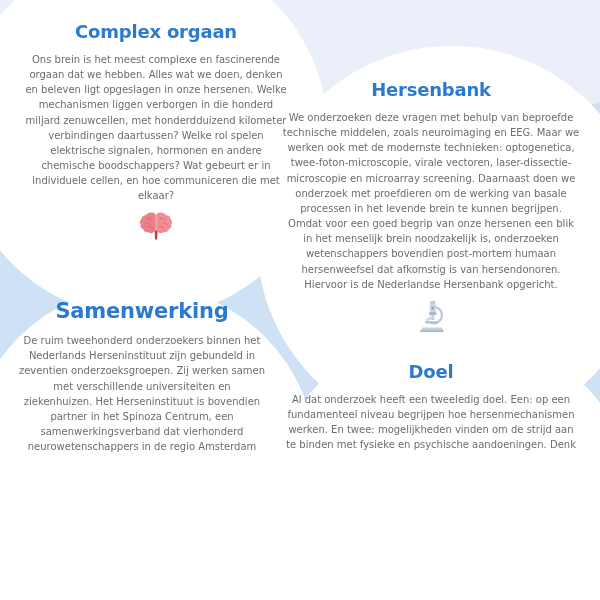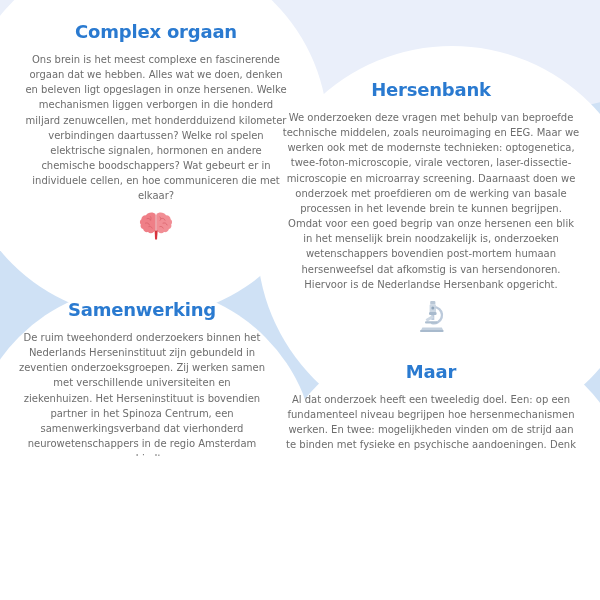--- a/index.html
+++ b/index.html
@@ -81,21 +81,21 @@
   }
   .icon svg { display: block; margin: 0 auto; }
 
   .p-complex  { left:  22px; top:  22px; width: 268px; }
   .p-techniek { left: 282px; top:  80px; width: 298px; }
   .p-samen    { left:  18px; top: 300px; width: 248px; }
   .p-doel     { left: 282px; top: 362px; width: 298px; }
 
   .p-complex  h2 { font-size: 18px; }
   .p-techniek h2 { font-size: 18px; }
-  .p-samen    h2 { font-size: 18px; }
+  .p-samen    h2 { font-size: 21px; }
   .p-doel     h2 { font-size: 18px; }
 </style>
 </head>
 <body>
 
 <div id="poster">
 
   <div class="bg-base"></div>
   <div class="bg-lower"></div>
 
@@ -166,21 +166,21 @@
           <circle cx="20.2" cy="19.4" r="0.72"></circle>
           <circle cx="13.9" cy="13.6" r="0.72"></circle>
           <circle cx="23.0" cy="15.2" r="0.72"></circle>
           <circle cx="22.6" cy="19.8" r="0.72"></circle>
         </g>
       </svg>
     </div>
   </div>
 
   <div class="panel p-doel">
-    <h2>Maar</h2>
+    <h2>Doel</h2>
     <p>Al dat onderzoek heeft een tweeledig doel. Een: op een fundamenteel niveau begrijpen hoe hersenmechanismen werken. En twee: mogelijkheden vinden om de strijd aan te binden met fysieke en psychische aandoeningen. Denk aan blindheid, epilepsie, multiple sclerose, Parkinson en alzheimer, maar ook aan schizofrenie, depressie en autisme. Aandoeningen die vragen om intensief en langdurig onderzoek door hooggekwalificeerde wetenschappers.De hersenen herbergen veel geheimen. Het is onze opdracht om te proberen die te ontraadselen.</p>
     <div class="icon">
       <svg width="34" height="32" viewBox="0 0 34 32" aria-hidden="true">
         <circle cx="15.2" cy="17.0" r="13.2" fill="#d8353f"></circle>
         <circle cx="15.2" cy="17.0" r="10.1" fill="#ffffff"></circle>
         <circle cx="15.2" cy="17.0" r="7.3" fill="#d8353f"></circle>
         <circle cx="15.2" cy="17.0" r="4.4" fill="#ffffff"></circle>
         <circle cx="15.2" cy="17.0" r="2.1" fill="#d8353f"></circle>
         <path d="M15.2 17.0L29.4 4.2" stroke="#6b6f74" stroke-width="2.1" stroke-linecap="round"></path>
         <path d="M27.2 2.0l4.6 1.0-1.0 4.6-3.8-1.0z" fill="#55595e"></path>

